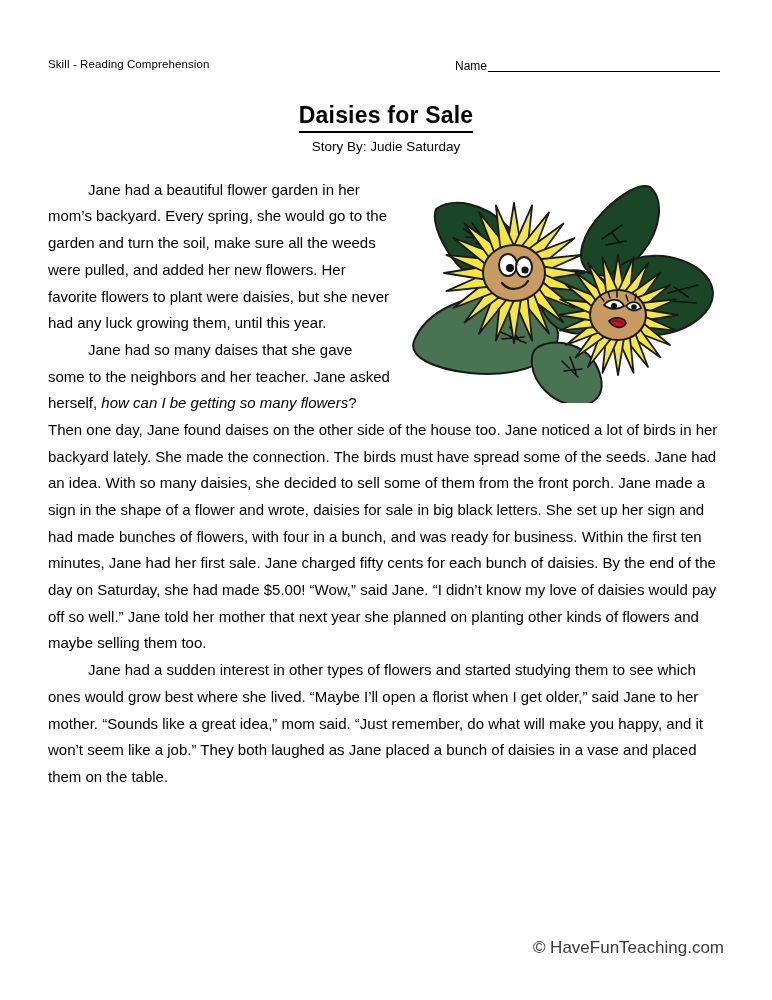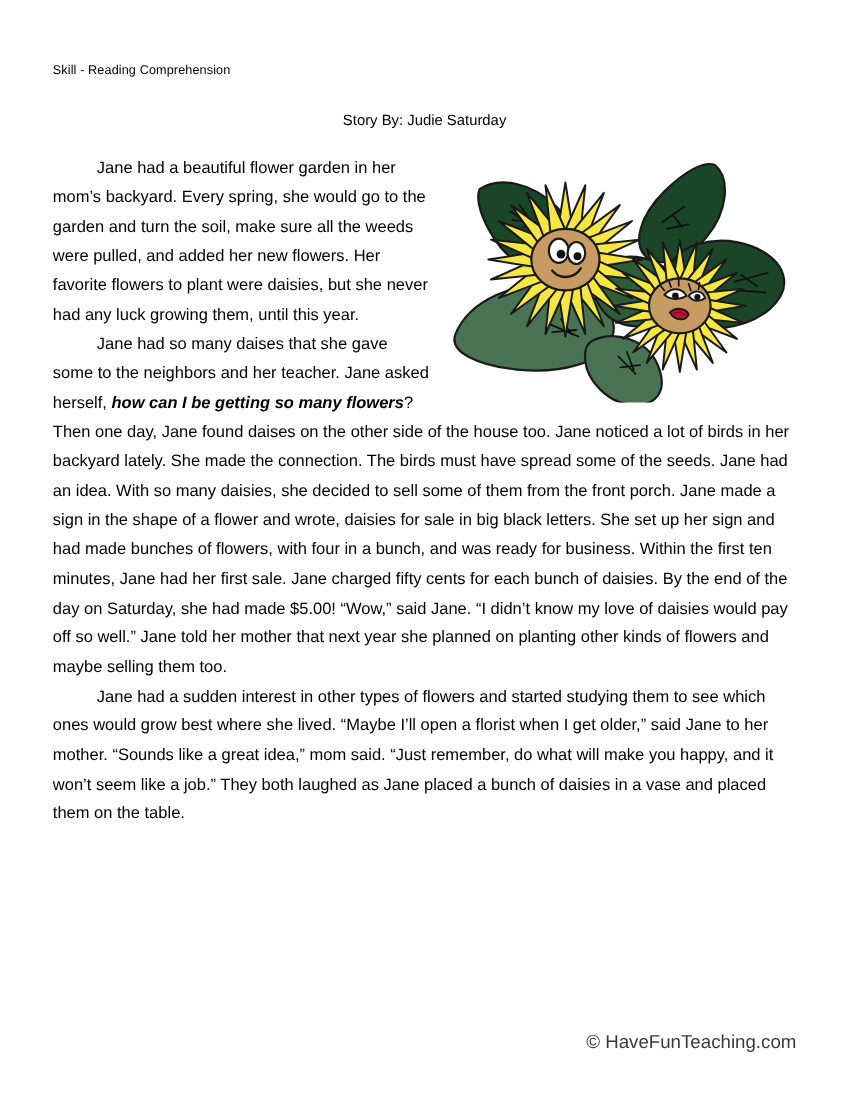--- a/index.html
+++ b/index.html
@@ -80,21 +80,20 @@
     font-size: 15px;
     line-height: 1.78;
     text-align: left;
   }
   .story p {
     margin: 0;
     text-indent: 40px;
   }
   .story em {
     font-style: italic;
-    font-weight: bold;
   }
 
   
   .illus {
     float: right;
     width: 318px;
     height: 222px;
     margin: 4px 0 6px 14px;
     shape-outside: margin-box;
   }
@@ -114,23 +113,27 @@
     white-space: nowrap;
   }
 </style>
 </head>
 <body>
 
 <div class="page">
 
   <div class="header">
     <div class="skill-line">Skill - Reading Comprehension</div>
+    <div class="name-line">
+      <span>Name</span><span class="name-rule"></span>
+    </div>
   </div>
 
   <div class="title-block">
+    <div class="doc-title">Daisies for Sale</div>
     <div class="byline">Story By: Judie Saturday</div>
   </div>
 
   <div class="story">
 
     <div class="illus">
       <svg viewBox="0 0 318 222" xmlns="http://www.w3.org/2000/svg">
         <g stroke="#1a1a1a" stroke-width="2" stroke-linejoin="round">
 
           <path d="M30 28 C48 16 78 22 100 44 C118 62 120 84 106 96 C88 110 60 98 44 74 C32 56 26 38 30 28 Z" fill="#1A4526"></path>

